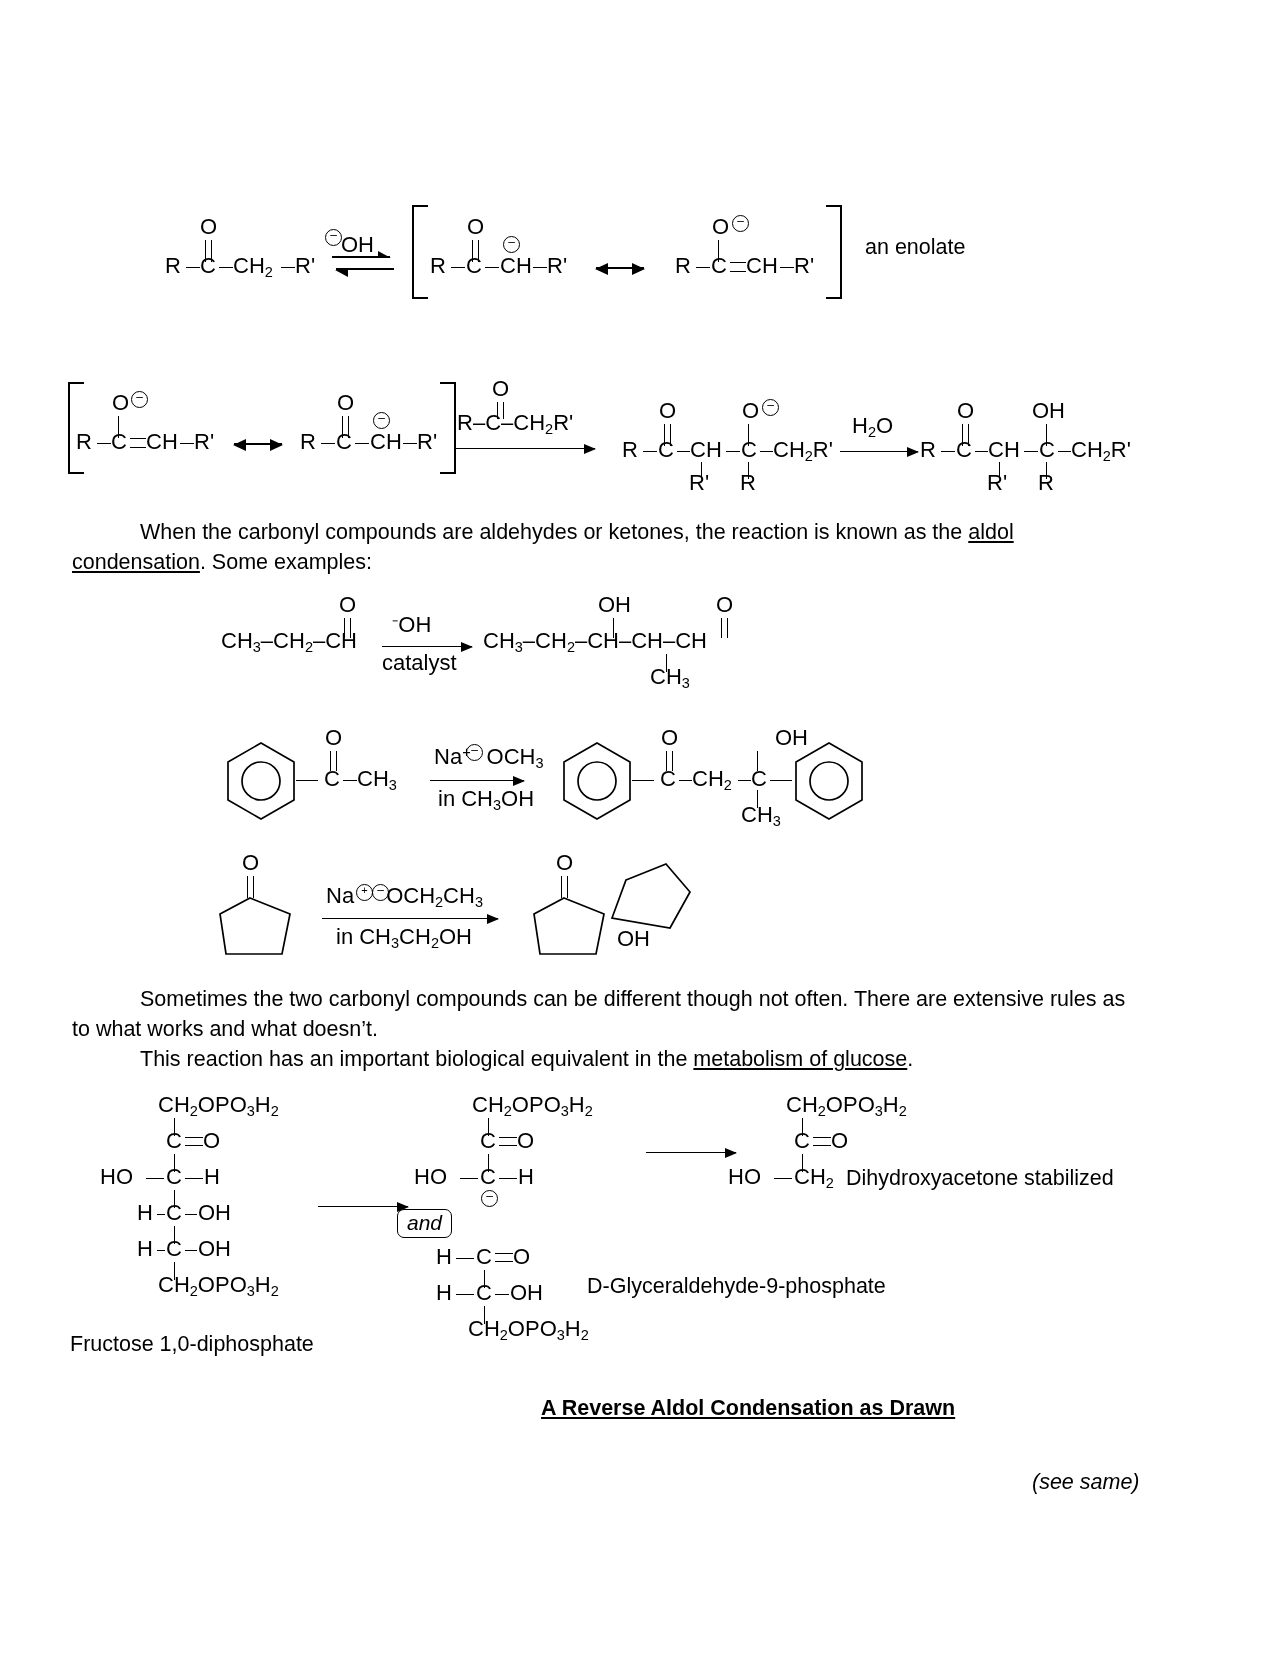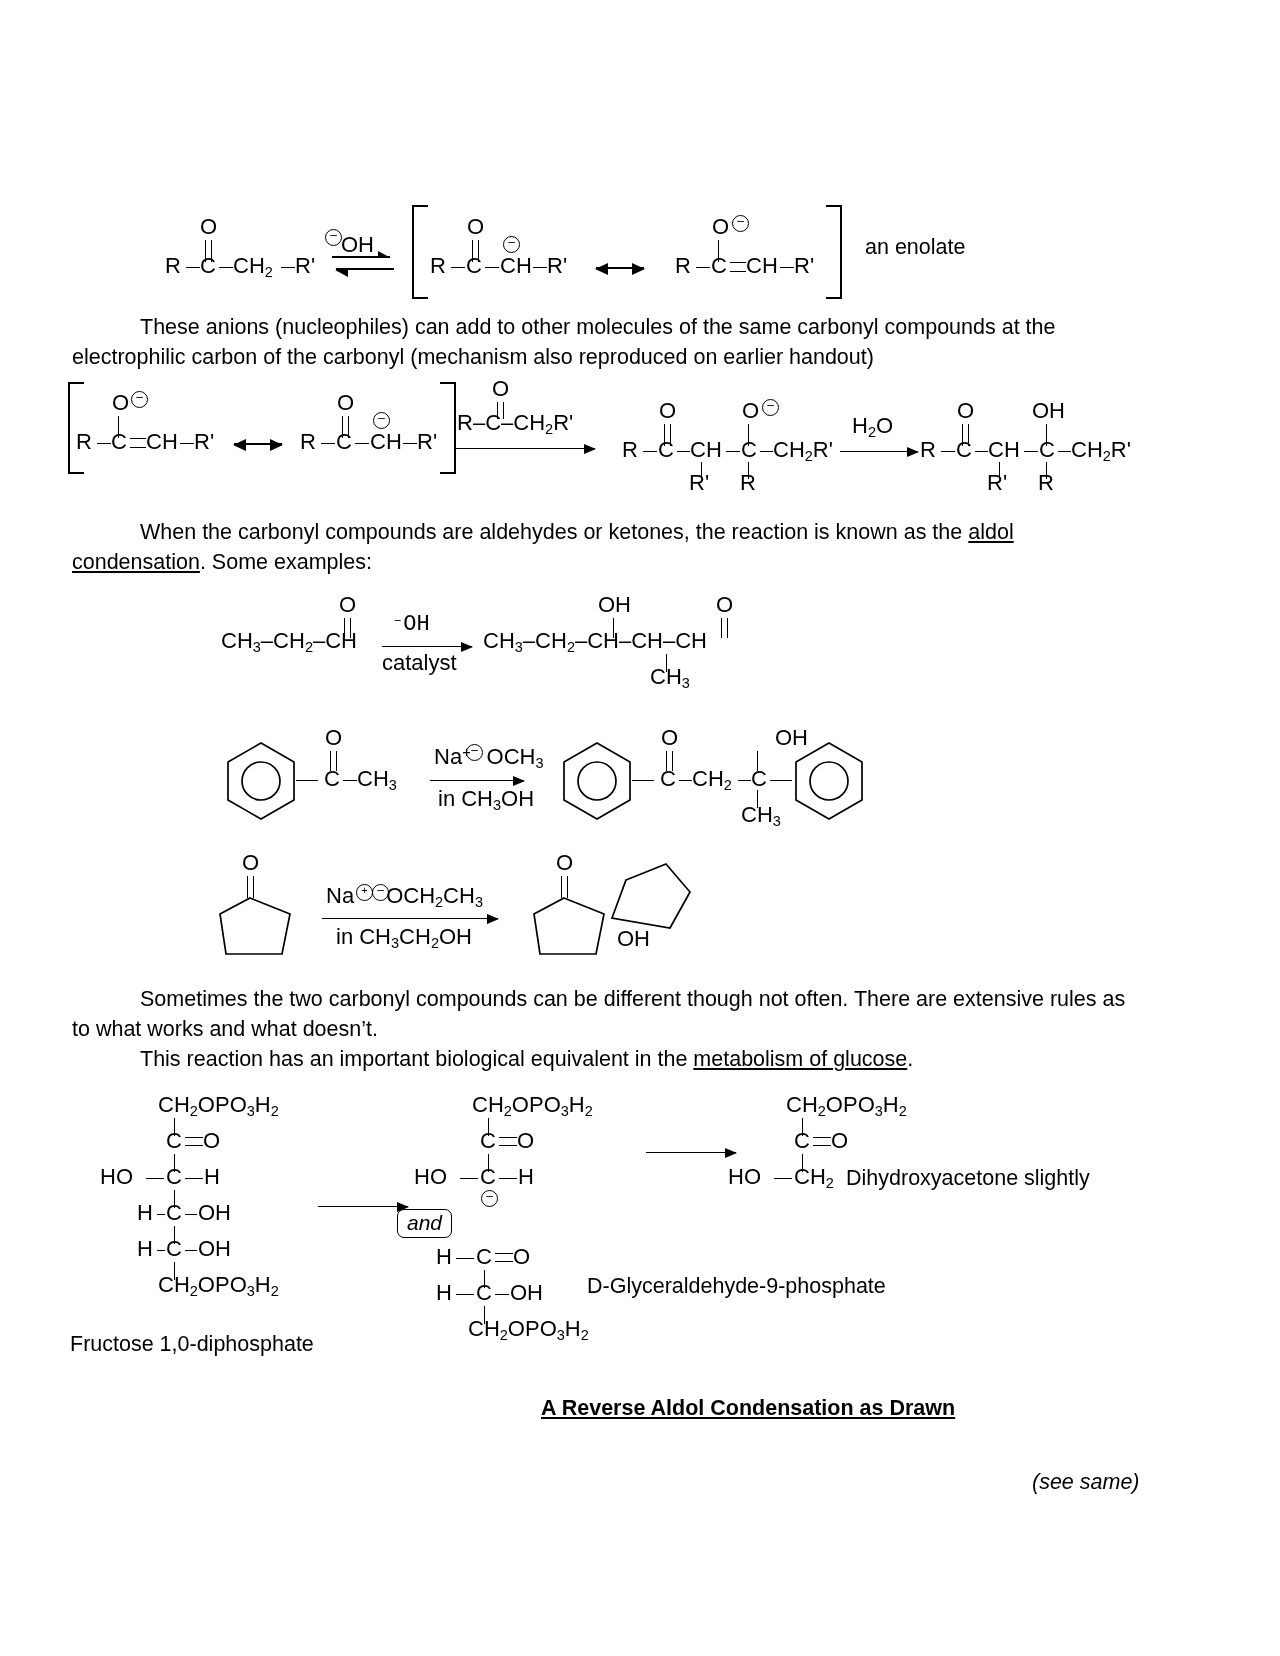--- a/index.html
+++ b/index.html
@@ -143,23 +143,20 @@
     <div class="dbl-h" style="top:271px; left:730px; width:16px;"></div>
     <div class="chem" style="top:255px; left:746px;">CH</div>
     <div class="bond-h" style="top:267px; left:780px; width:14px;"></div>
     <div class="chem" style="top:255px; left:794px;">R'</div>
 
     <div class="brk r" style="top:205px; left:826px; height:90px;"></div>
 
     <div class="label" style="top:235px; left:865px;">an enolate</div>
   </div>
 
-  <div class="para" style="top:312px; left:72px; width:1070px;">
-    <span class="ind"></span><span>These anions (nucleophiles) can add to other molecules of the same carbonyl compounds at the electrophilic carbon of the carbonyl (mechanism also reproduced on earlier handout)</span>
-  </div>
 
   <div>
 
     <div class="brk l" style="top:382px; left:68px; height:88px;"></div>
 
     <div class="chem" style="top:392px; left:112px;">O</div>
     <div class="chg minus" style="top:391px; left:131px;"></div>
     <div class="bond-v" style="top:416px; left:118px; height:22px;"></div>
     <div class="chem" style="top:431px; left:76px;">R</div>
     <div class="bond-h" style="top:443px; left:97px; width:14px;"></div>
@@ -241,21 +238,21 @@
   <div class="para" style="top:517px; left:72px; width:1070px;">
     <span class="ind"></span><span>When the carbonyl compounds are aldehydes or ketones, the reaction is known as the </span><span class="u">aldol condensation</span><span>.  Some examples:</span>
   </div>
 
   <div>
     <div class="chem" style="top:594px; left:339px;">O</div>
     <div class="dbl-v" style="top:618px; left:344px; height:20px;"></div>
     <div class="dbl-v" style="top:618px; left:350px; height:20px;"></div>
     <div class="chem" style="top:630px; left:221px;">CH<sub>3</sub>–CH<sub>2</sub>–CH</div>
 
-    <div class="chem" style="top:614px; left:392px;font-family:Liberation Mono, monospace;"><span style="font-size:.85em;">⁻</span><span>OH</span></div>
+    <div class="chem" style="top:614px; left:392px;"><span style="font-size:.85em;">⁻</span><span>OH</span></div>
     <div class="arrow" style="top:646px; left:382px; width:90px;"></div>
     <div class="chem" style="top:652px; left:382px;">catalyst</div>
 
     <div class="chem" style="top:594px; left:598px;">OH</div>
     <div class="bond-v" style="top:618px; left:613px; height:20px;"></div>
     <div class="chem" style="top:594px; left:716px;">O</div>
     <div class="dbl-v" style="top:618px; left:721px; height:20px;"></div>
     <div class="dbl-v" style="top:618px; left:727px; height:20px;"></div>
     <div class="chem" style="top:630px; left:483px;">CH<sub>3</sub>–CH<sub>2</sub>–CH–CH–CH</div>
     <div class="bond-v" style="top:654px; left:666px; height:18px;"></div>
@@ -418,19 +415,19 @@
     <div class="chem" style="top:1094px; left:786px;">CH<sub>2</sub>OPO<sub>3</sub>H<sub>2</sub></div>
     <div class="bond-v" style="top:1118px; left:802px; height:18px;"></div>
     <div class="chem" style="top:1130px; left:794px;">C</div>
     <div class="dbl-h" style="top:1137px; left:813px; width:18px;"></div>
     <div class="dbl-h" style="top:1145px; left:813px; width:18px;"></div>
     <div class="chem" style="top:1130px; left:831px;">O</div>
     <div class="bond-v" style="top:1154px; left:802px; height:18px;"></div>
     <div class="chem" style="top:1166px; left:728px;">HO</div>
     <div class="bond-h" style="top:1178px; left:774px; width:18px;"></div>
     <div class="chem" style="top:1166px; left:794px;">CH<sub>2</sub></div>
-    <div class="label" style="top:1166px; left:846px;">Dihydroxyacetone slightly</div>
+    <div class="label" style="top:1166px; left:846px;">Dihydroxyacetone stabilized</div>
   </div>
 
   <div class="centerbold" style="top:1396px; left:541px;">A Reverse Aldol Condensation as Drawn</div>
   <div class="seeover" style="top:1470px; left:1032px;">(see same)</div>
 
 </div>
 
 </body></html>

